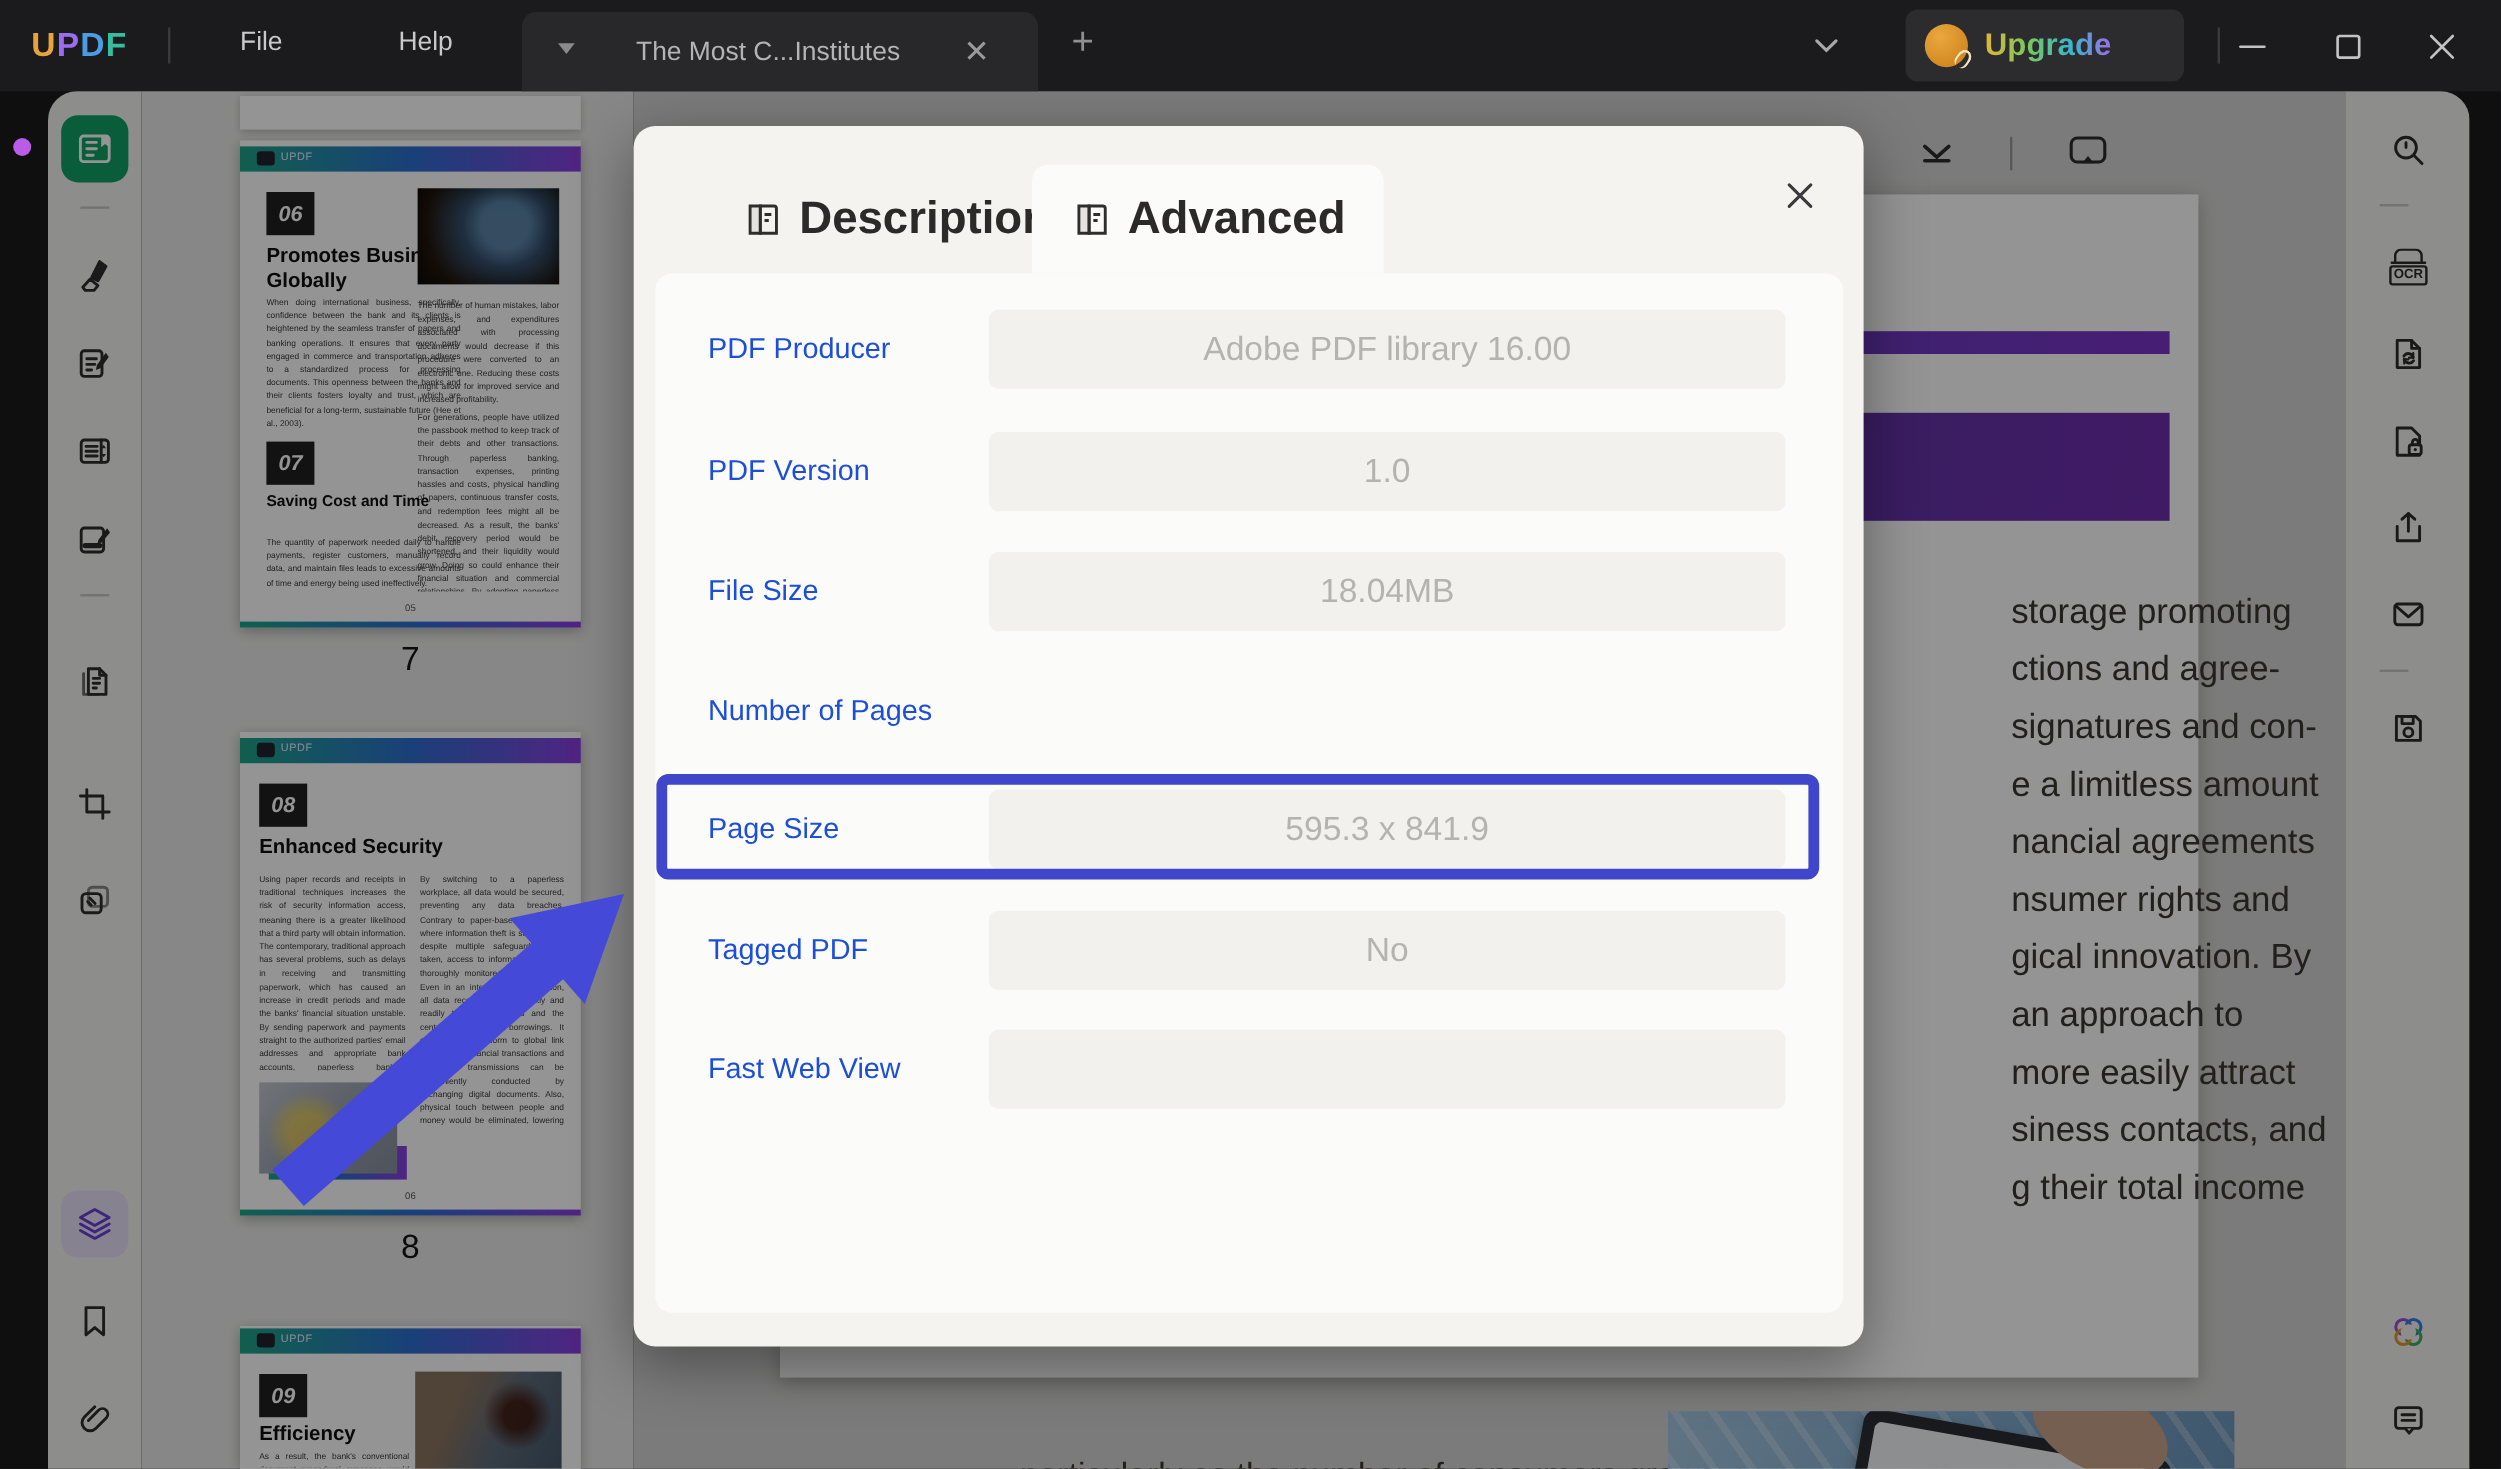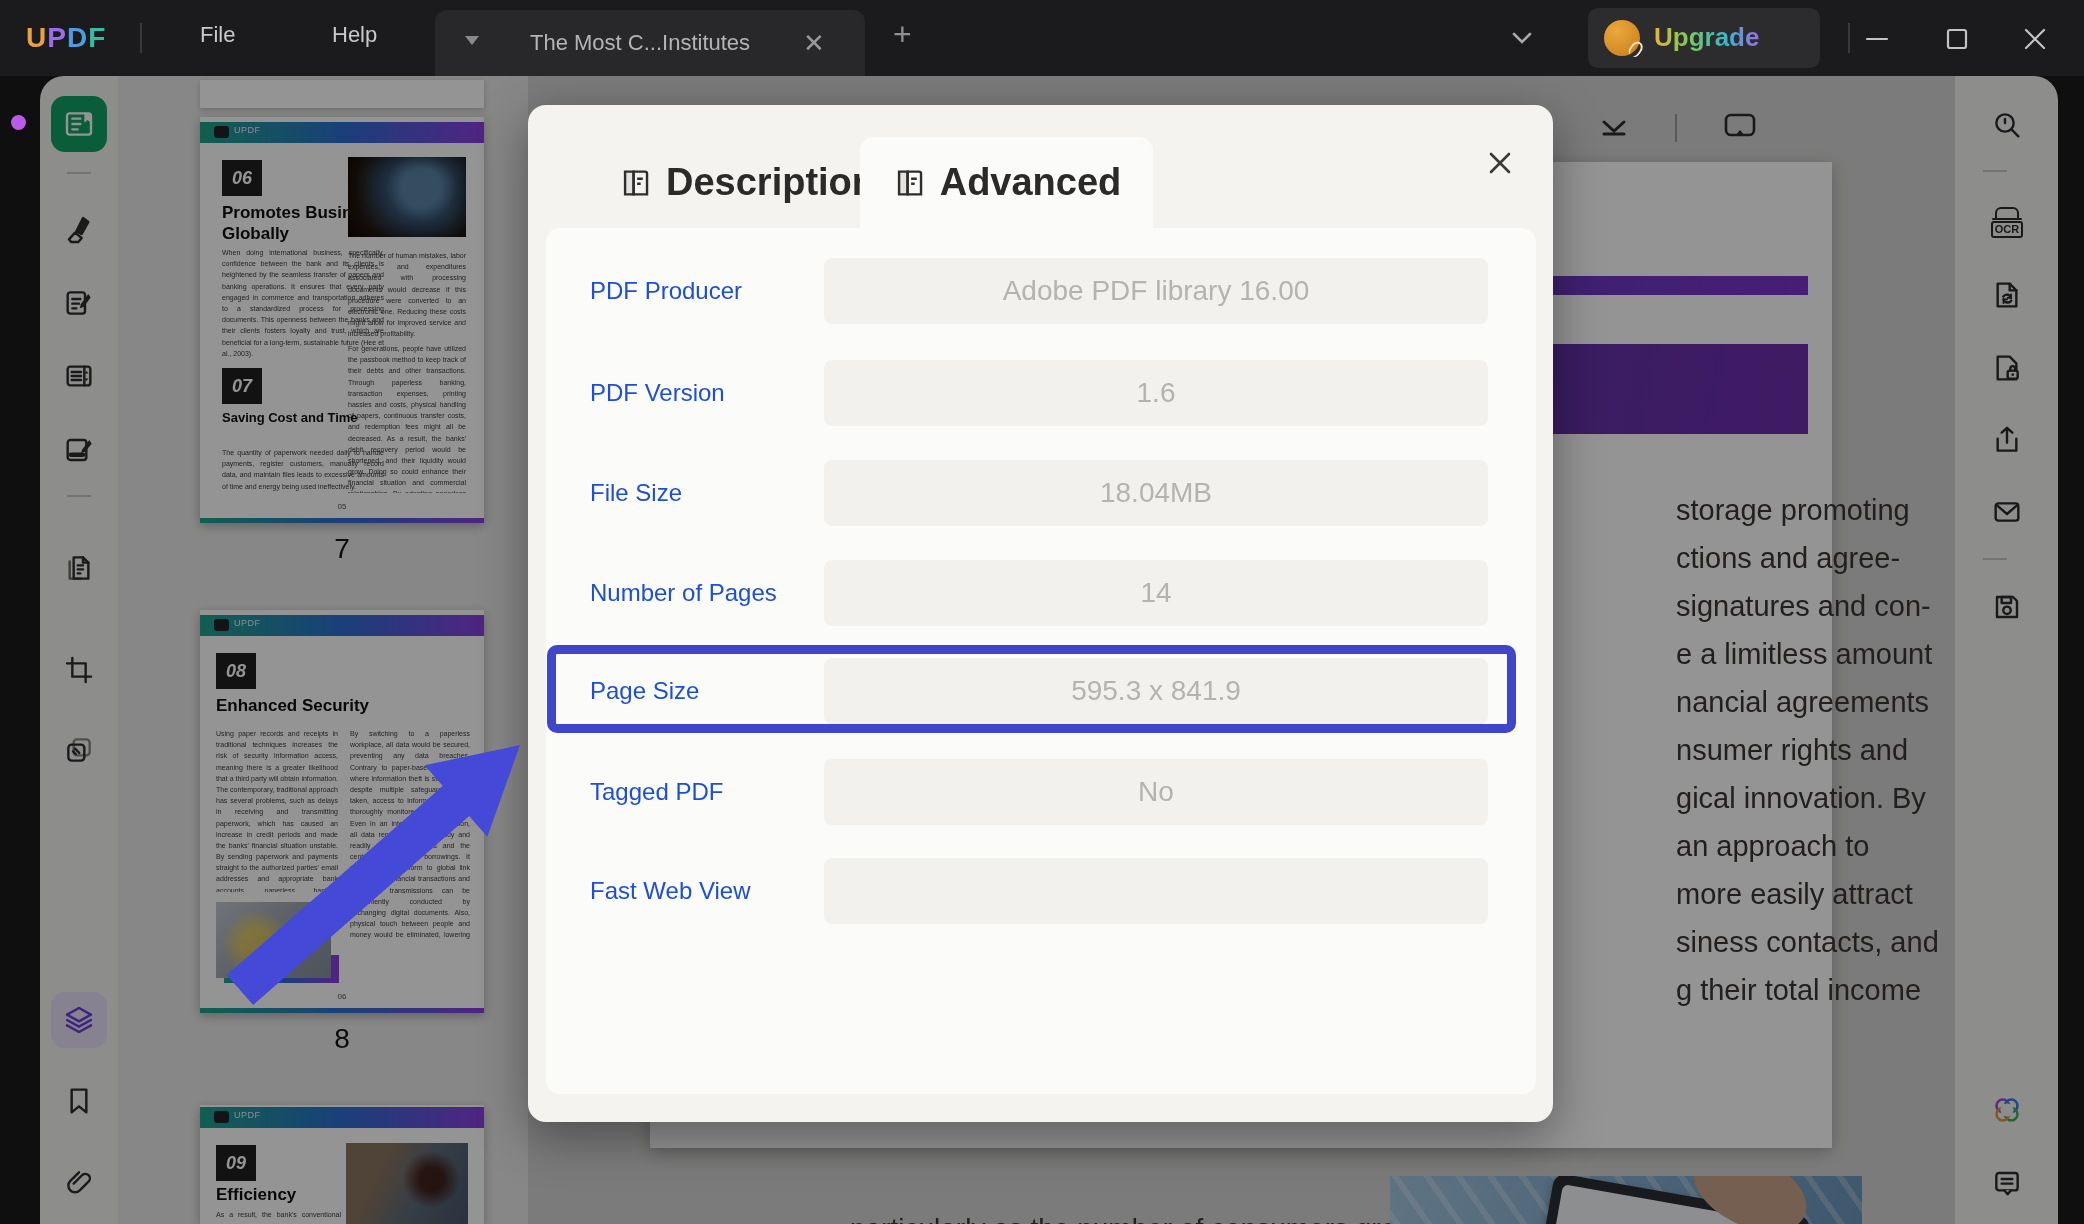--- a/index.html
+++ b/index.html
@@ -419,29 +419,28 @@
           <path d="M11 11 L29 29 M29 11 L11 29"></path>
         </svg>
     </div>
 
     <div class="field-row abs" style="top:153px;">
       <div class="field-label">PDF Producer</div>
       <div class="field-box"><span>Adobe PDF library 16.00</span></div>
     </div>
     <div class="field-row abs" style="top:255px;">
       <div class="field-label">PDF Version</div>
-      <div class="field-box"><span>1.6</span></div>
+      <div class="field-box"><span>1.0</span></div>
     </div>
     <div class="field-row abs" style="top:355px;">
       <div class="field-label">File Size</div>
       <div class="field-box"><span>18.04MB</span></div>
     </div>
     <div class="field-row abs" style="top:455px;">
       <div class="field-label">Number of Pages</div>
-      <div class="field-box"><span>14</span></div>
     </div>
     <div class="field-row abs" style="top:553px;">
       <div class="field-label">Page Size</div>
       <div class="field-box"><span>595.3 x 841.9</span></div>
     </div>
     <div class="field-row abs" style="top:654px;">
       <div class="field-label">Tagged PDF</div>
       <div class="field-box"><span>No</span></div>
     </div>
     <div class="field-row abs" style="top:753px;">

